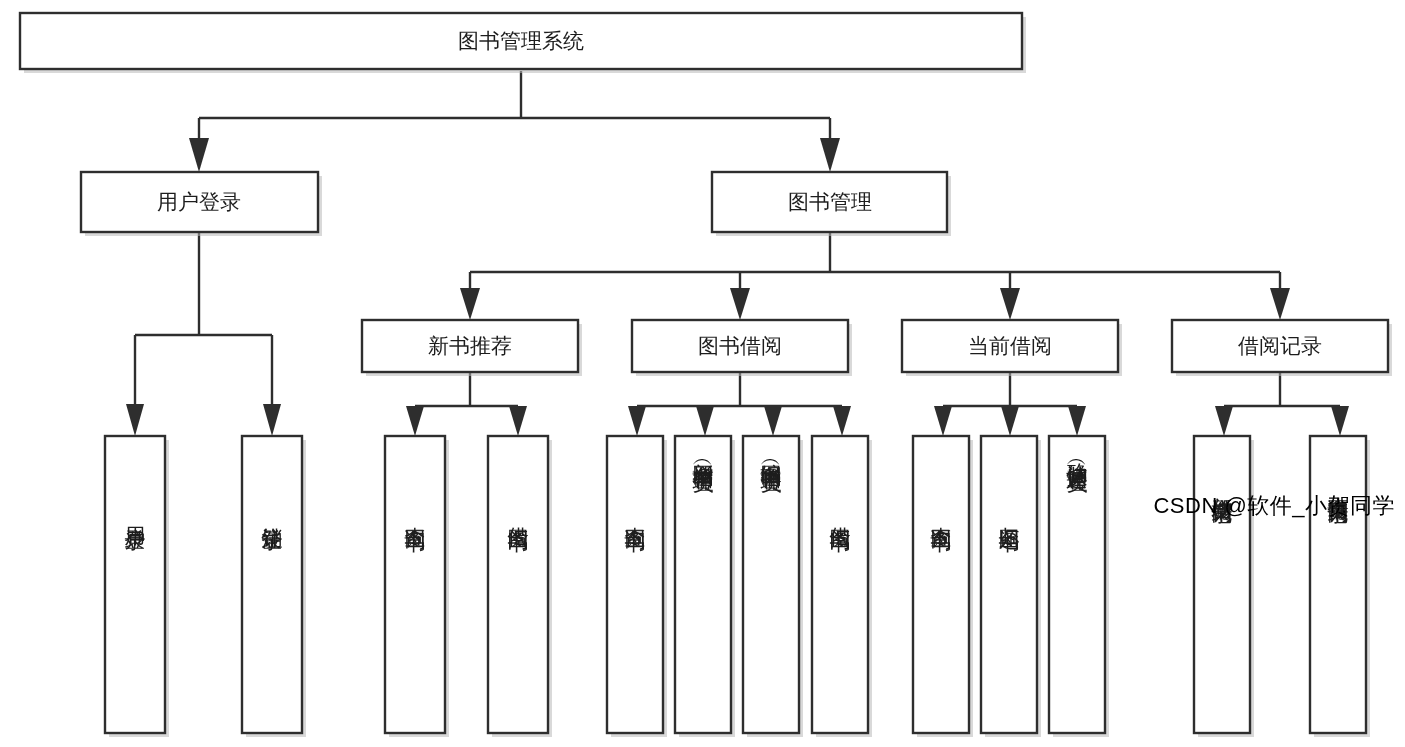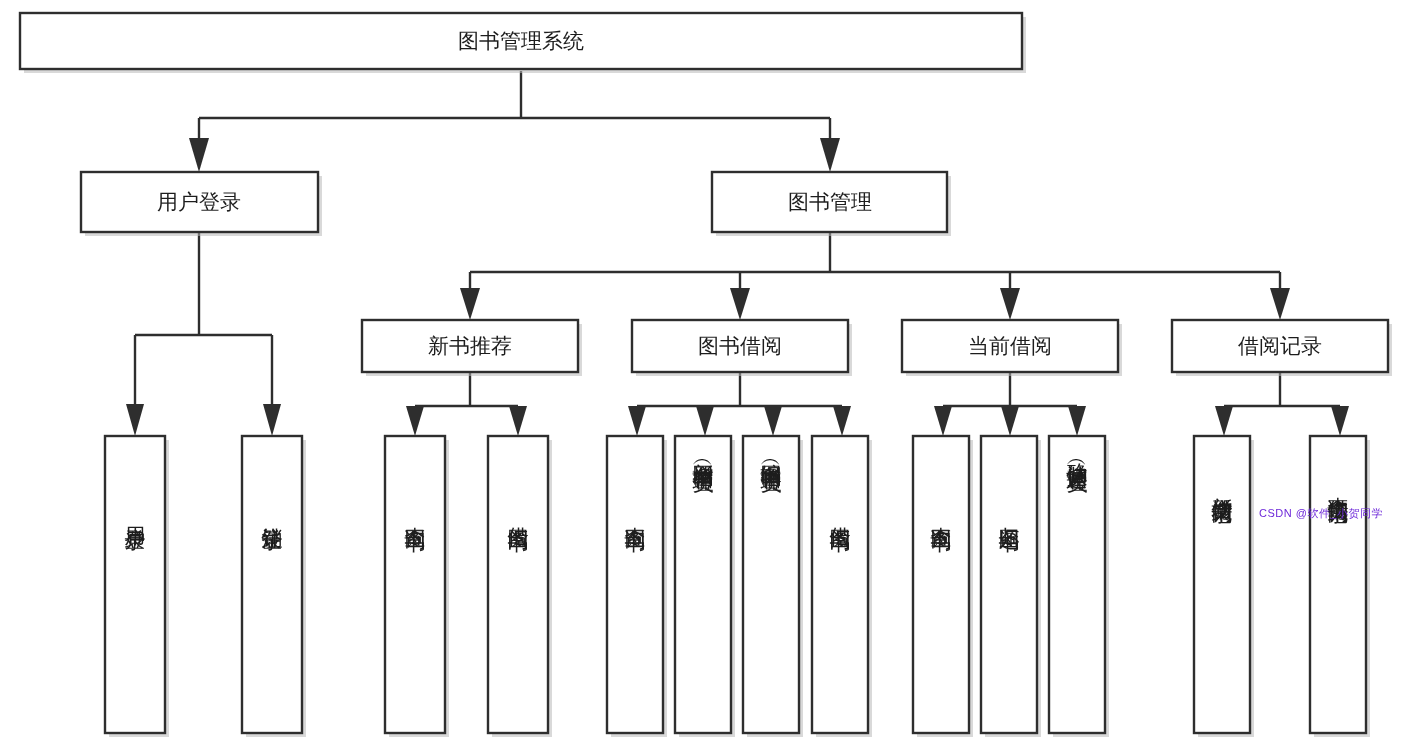--- a/index.html
+++ b/index.html
@@ -65,25 +65,25 @@
     font-family: "Liberation Sans", "DejaVu Sans", sans-serif;
     font-size: 21px;
     line-height: 1.04;
     color: #1d1d1d;
     letter-spacing: 1.5px;
     white-space: nowrap;
     text-align: start;
   }
   .watermark {
     position: absolute;
-    right: 22px;
+    right: 10px;
     bottom: 6px;
     font-family: "Liberation Sans", "DejaVu Sans", sans-serif;
-    font-size: 11px;
-    color: #6d28d9;
+    font-size: 22px;
+    color: #000000;
     letter-spacing: 0.5px;
     white-space: nowrap;
   }
 </style>
 </head>
 <body>
 
 <div id="diagram-root">
 
   <svg class="flow" viewBox="0 0 1405 747">

